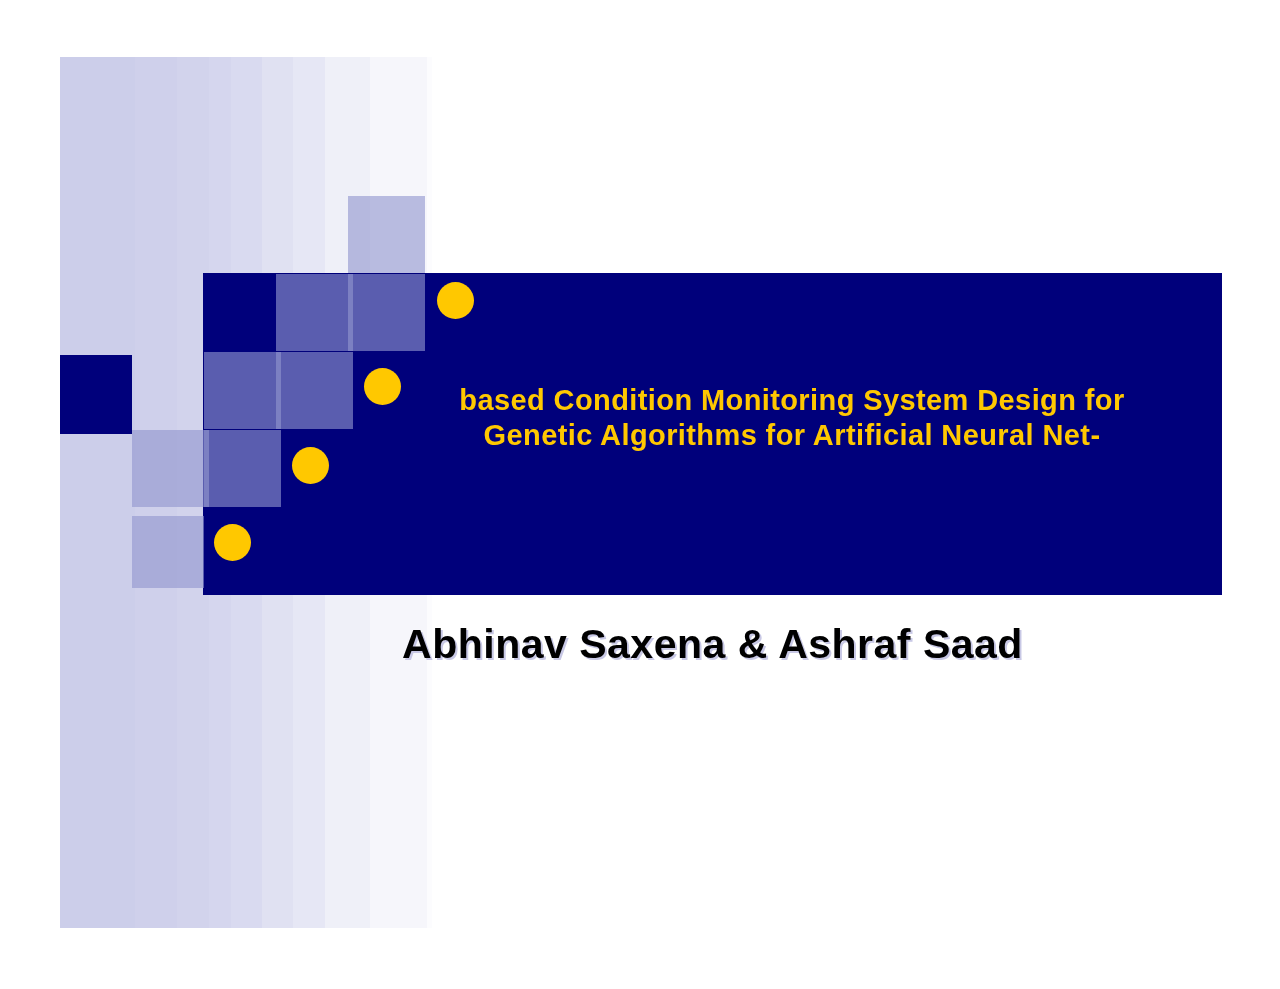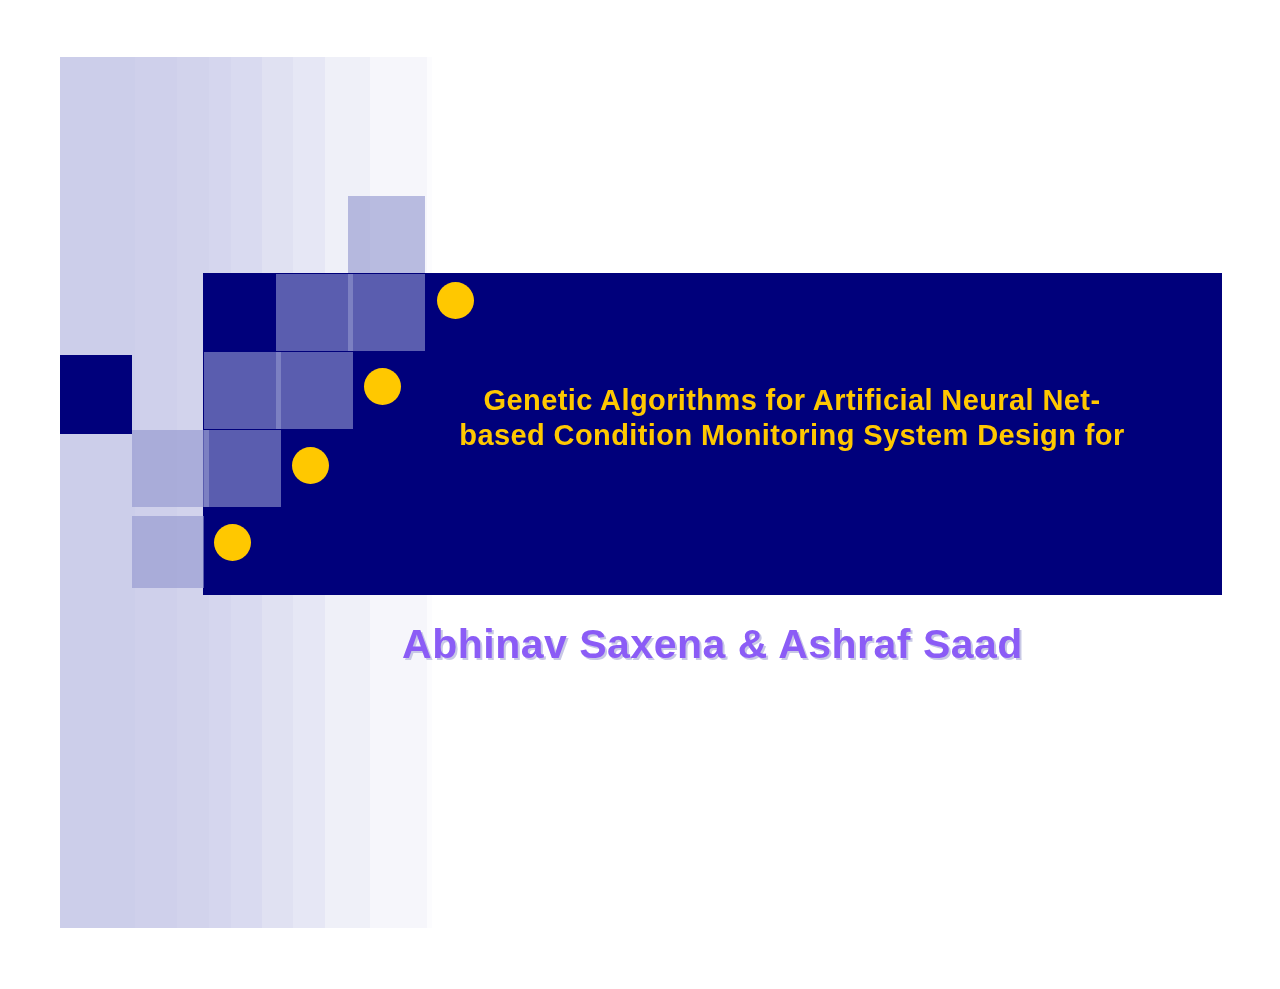--- a/index.html
+++ b/index.html
@@ -91,21 +91,21 @@
   
   .author-block {
     position: absolute;
     left: 203px;
     top: 619px;
     width: 1019px;
     text-align: center;
   }
   .author-text {
     display: inline-block;
-    color: #8b5cf6;
+    color: #000000;
     font-family: "Liberation Sans", sans-serif;
     font-weight: bold;
     font-size: 41px;
     line-height: 50px;
     letter-spacing: 0.5px;
     text-shadow: 2px 2px 0 rgba(190, 190, 225, 0.85);
   }
 </style>
 </head>
 <body>
@@ -141,21 +141,21 @@
     </div>
 
   <div id="dot-layer">
       <div class="dot" style="left: 437px; top: 282px; background: rgb(255, 200, 0);"></div>
       <div class="dot" style="left: 364px; top: 368px; background: rgb(255, 200, 0);"></div>
       <div class="dot" style="left: 292px; top: 447px; background: rgb(255, 200, 0);"></div>
       <div class="dot" style="left: 214px; top: 524px; background: rgb(255, 200, 0);"></div>
     </div>
 
   <div class="title-block">
+    <div class="title-line">based Condition Monitoring System Design for</div>
     <div class="title-line">Genetic Algorithms for Artificial Neural Net-</div>
-    <div class="title-line">based Condition Monitoring System Design for</div>
   </div>
 
   <div class="author-block">
     <span class="author-text">Abhinav Saxena &amp; Ashraf Saad</span>
   </div>
 
 </div>
 
 </body></html>

